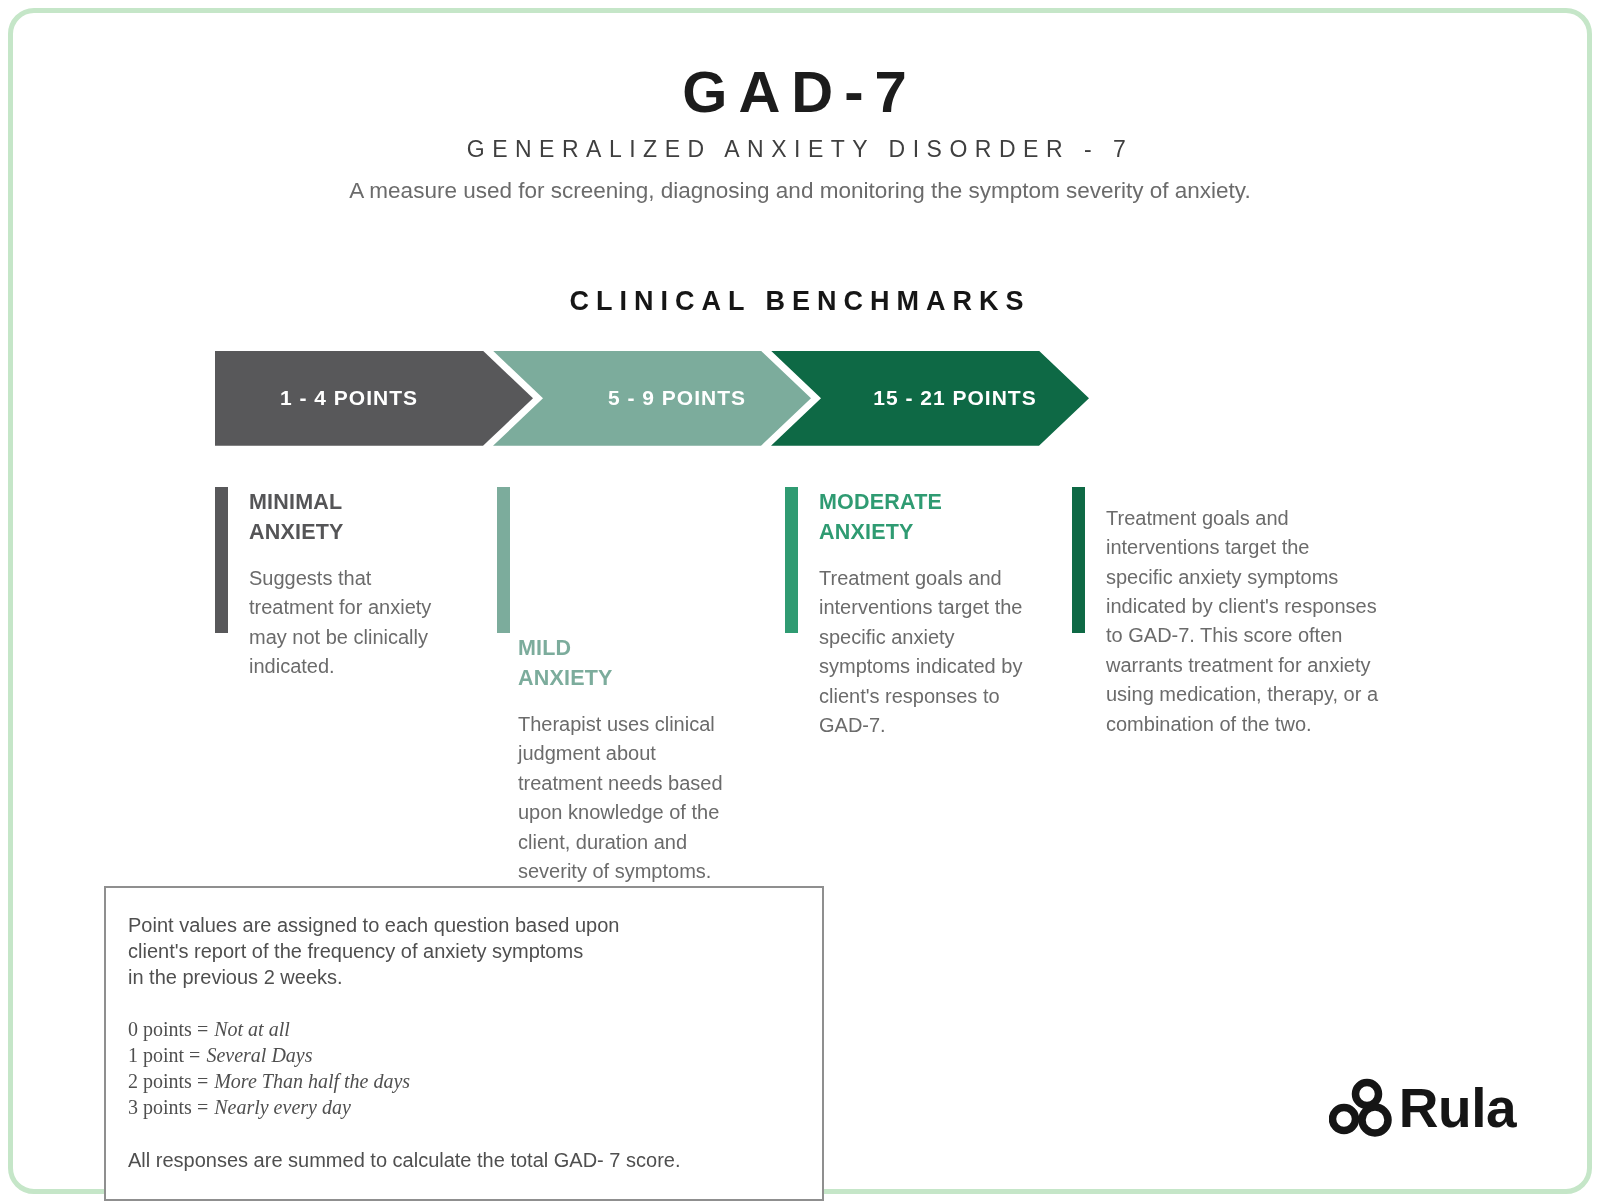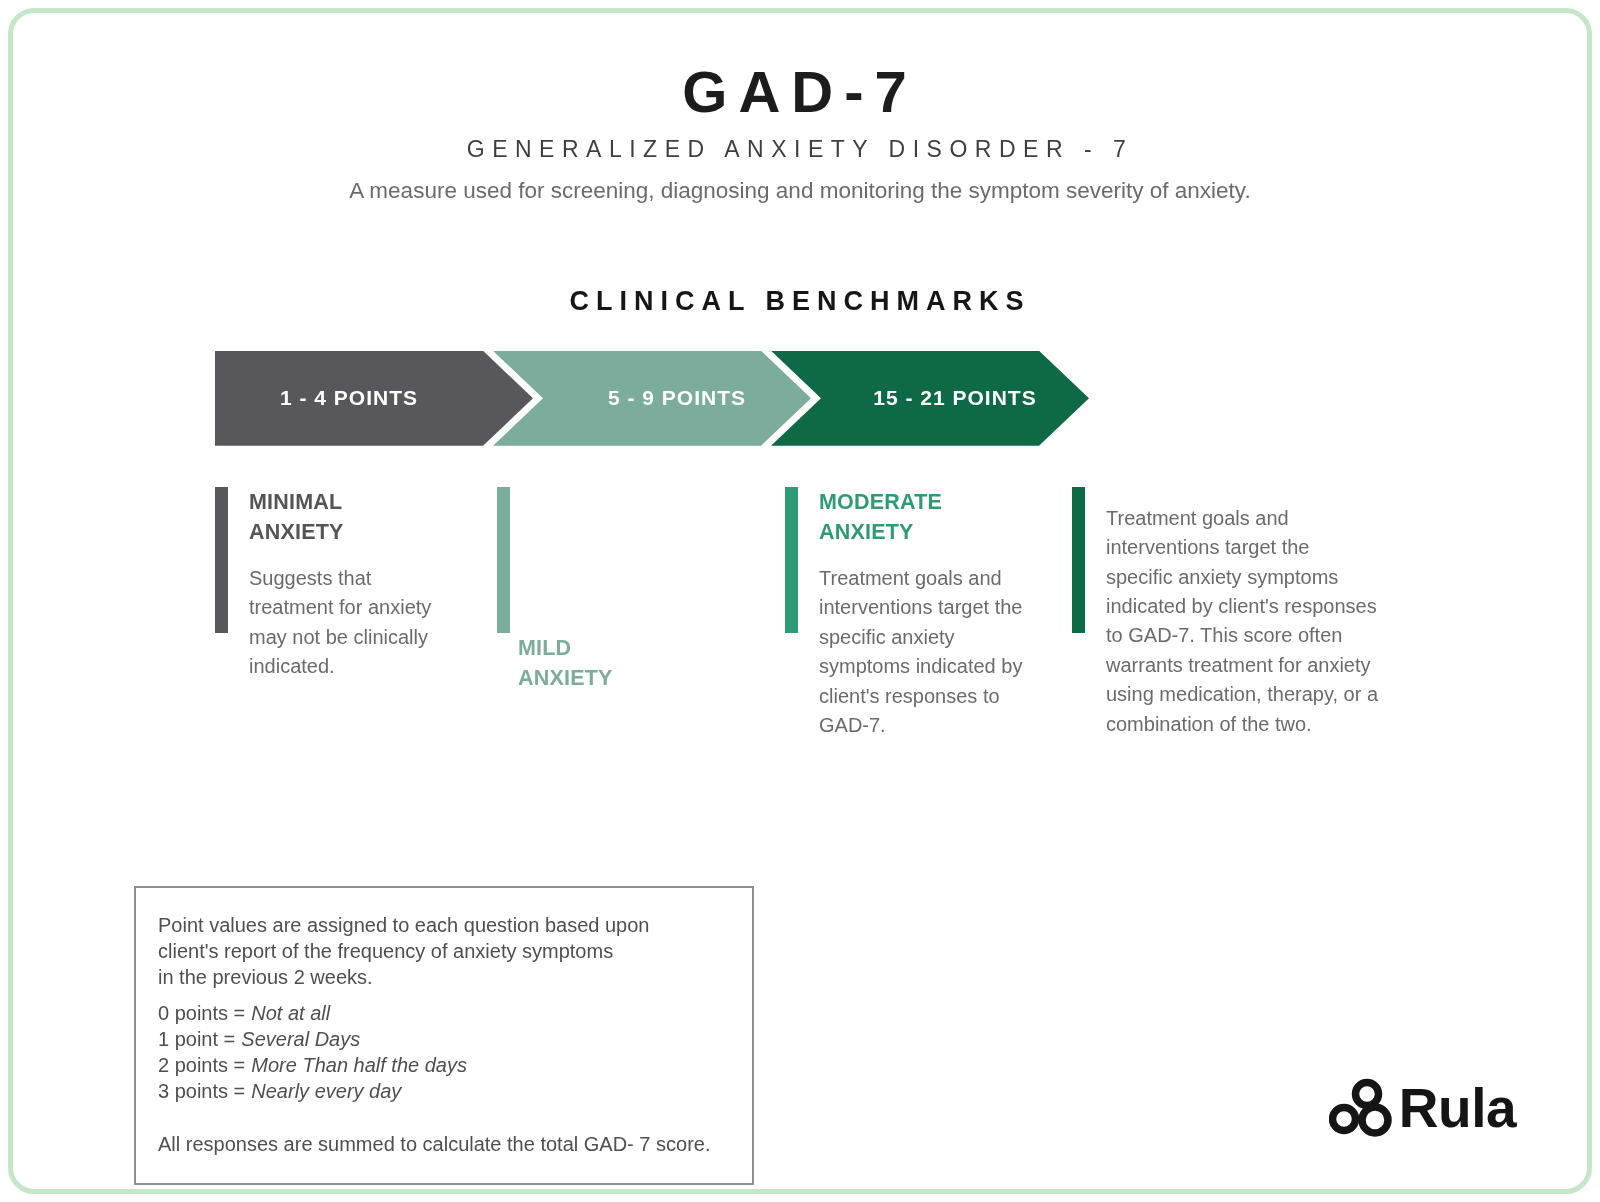--- a/index.html
+++ b/index.html
@@ -77,28 +77,28 @@
   .col-desc {
     margin-top:17px; font-size:20px; line-height:1.47; color:#6B6B6B;
   }
   .desc-1 { width:198px; }
   .desc-2 { width:218px; }
   .desc-3 { width:212px; }
   .desc-4 { width:272px; }
 
   
   .score-box {
-    position:absolute; left:134px; top:886px; width:620px;
+    position:absolute; left:104px; top:886px; width:720px;
     border:2px solid #8F8F8F; box-sizing:border-box;
     padding:24px 28px 26px 22px;
     font-size:20px; color:#4F4F4F; line-height:1.3;
     background:#ffffff;
   }
   .score-intro { white-space:pre-line; }
-  .score-list { margin-top:10px; }
+  .score-list { margin-top:26px;font-family:Liberation Serif, serif; }
   .score-value { font-style:italic; margin-left:6px; }
   .score-summary { margin-top:27px; }
 
   
   .brand {
     position:absolute; right:84px; bottom:62px;
     display:flex; align-items:center;
   }
   .brand-icon { display:block; }
   .brand-name {
@@ -138,20 +138,21 @@
       <div class="col-title title-1">MINIMAL
 ANXIETY</div>
       <div class="col-desc desc-1">Suggests that treatment for anxiety may not be clinically indicated.</div>
     </div>
   </div>
   <div class="col col-2">
     <div class="accent-bar bar-2"></div>
     <div class="col-content">
       <div class="col-title title-2">MILD
 ANXIETY</div>
+      <div class="col-desc desc-2">Therapist uses clinical judgment about treatment needs based upon knowledge of the client, duration and severity of symptoms.</div>
     </div>
   </div>
   <div class="col col-3">
     <div class="accent-bar bar-3"></div>
     <div class="col-content">
       <div class="col-title title-3">MODERATE
 ANXIETY</div>
       <div class="col-desc desc-3">Treatment goals and interventions target the specific anxiety symptoms indicated by client's responses to GAD-7.</div>
     </div>
   </div>

